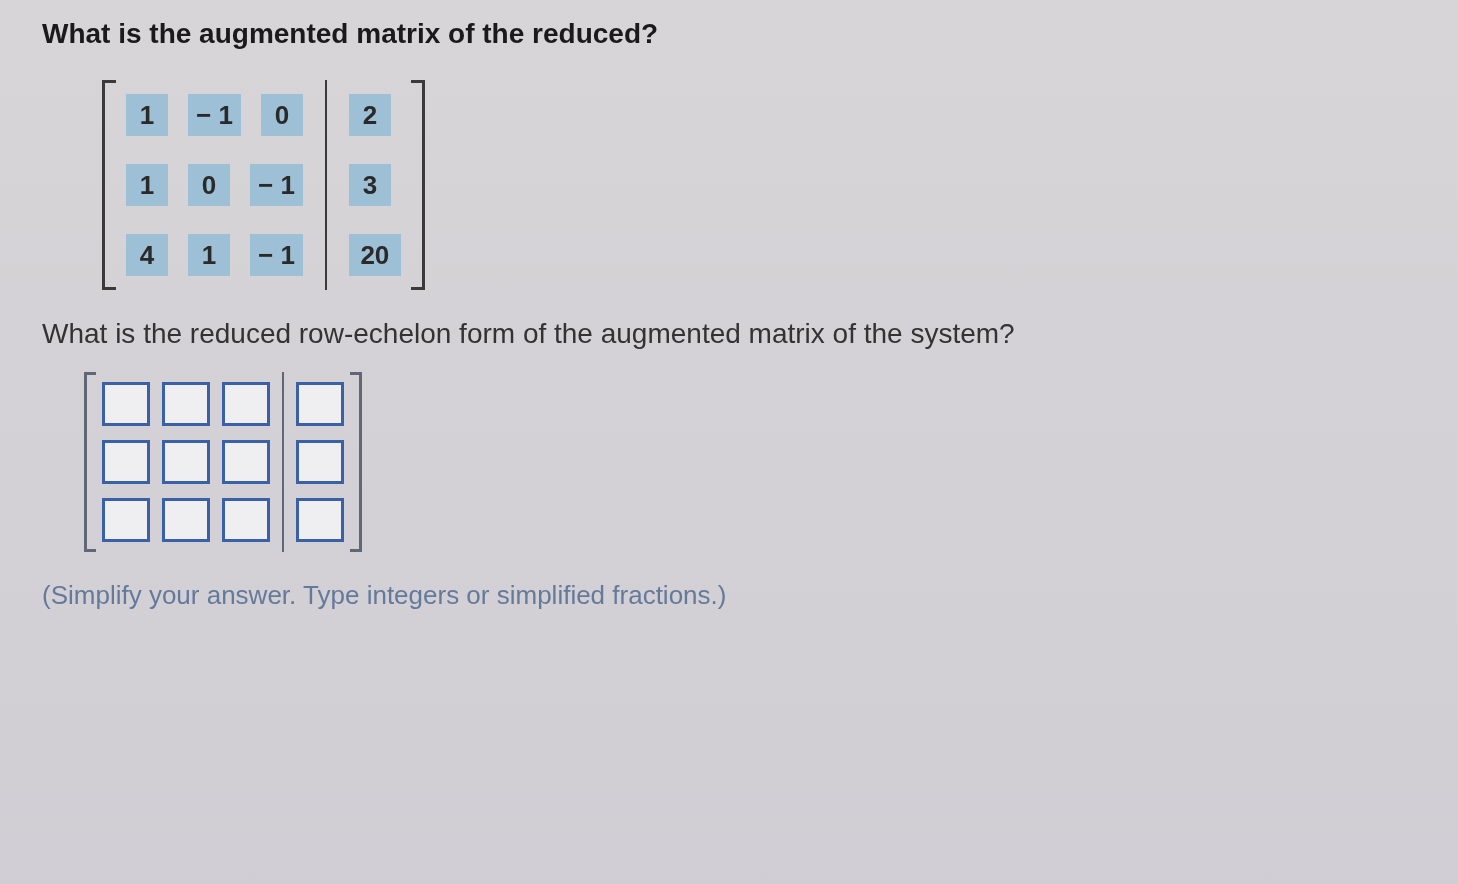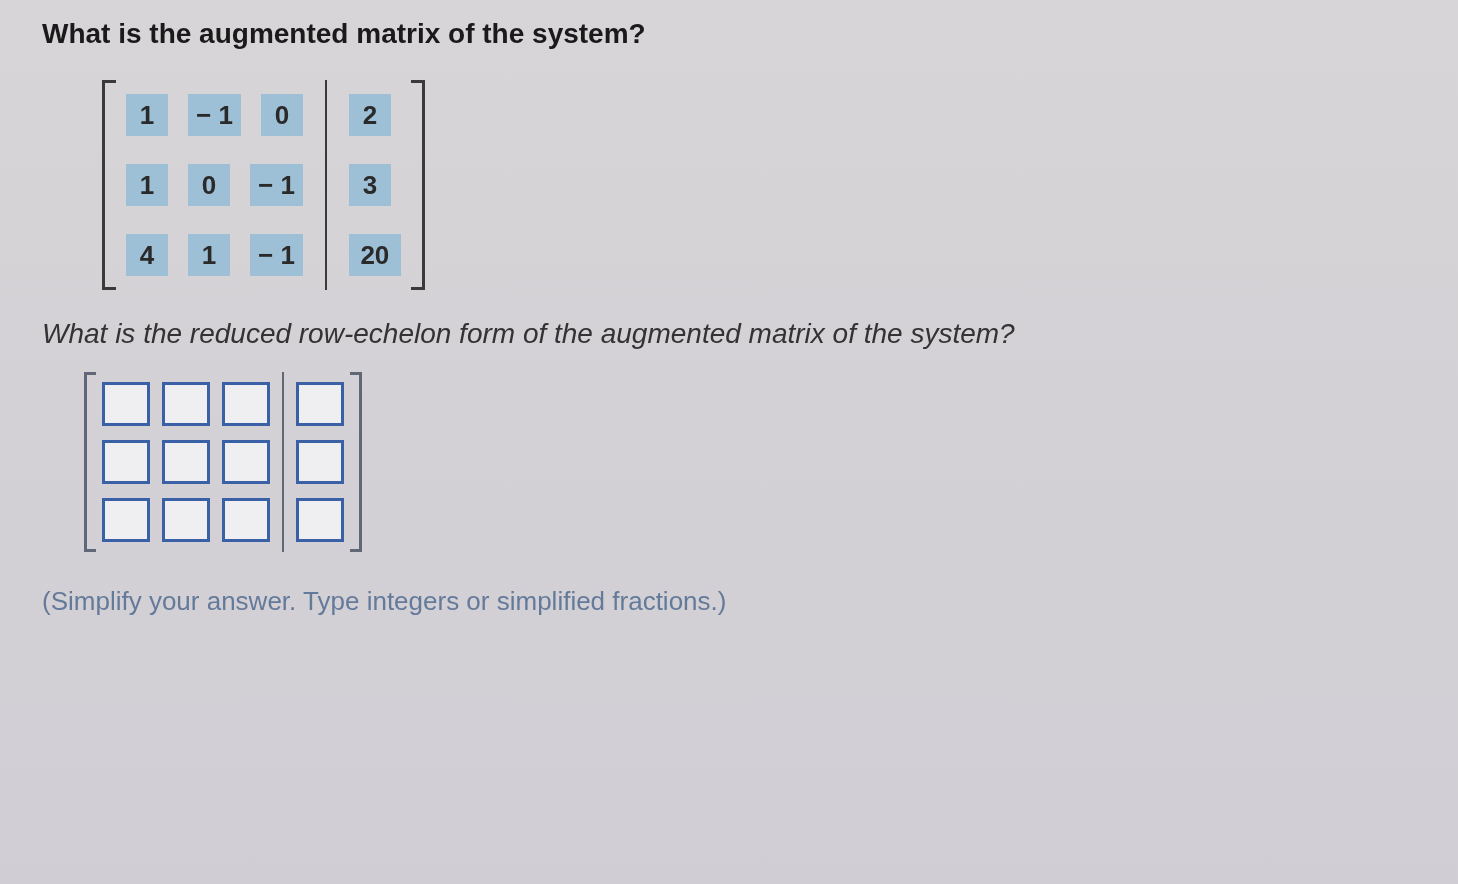--- a/index.html
+++ b/index.html
@@ -68,21 +68,20 @@
     width: 2px;
     background: #3a3a3a;
     align-self: stretch;
     margin: -14px 2px;
   }
   .q2 {
     font-size: 28px;
     font-weight: normal;
     color: #333;
     margin-bottom: 22px;
-    font-style: italic;
   }
   .matrix2-container {
     display: inline-flex;
     align-items: stretch;
     margin-left: 42px;
     margin-bottom: 12px;
   }
   .bracket2 { width: 12px; }
   .bracket2-left {
     border-left: 3px solid #606877;
@@ -114,29 +113,29 @@
   }
   .aug-sep2 {
     width: 2px;
     background: #606877;
     align-self: stretch;
     margin: -10px 0;
   }
   .hint {
     font-size: 26px;
     color: #647a9a;
-    margin-top: 22px;
+    margin-top: 16px;
   }
 </style>
 </head>
 <body>
 
 
 
-<div class="question">What is the augmented matrix of the system?</div>
+<div class="question">What is the augmented matrix of the reduced?</div>
 
 <div class="matrix-container">
   <div class="bracket bracket-left"></div>
   <div class="matrix-body">
     <div class="matrix-row">
       <span class="cell-filled">1</span>
       <span class="cell-filled wide">− 1</span>
       <span class="cell-filled">0</span>
       <span class="aug-sep"></span>
       <span class="cell-filled">2</span>

